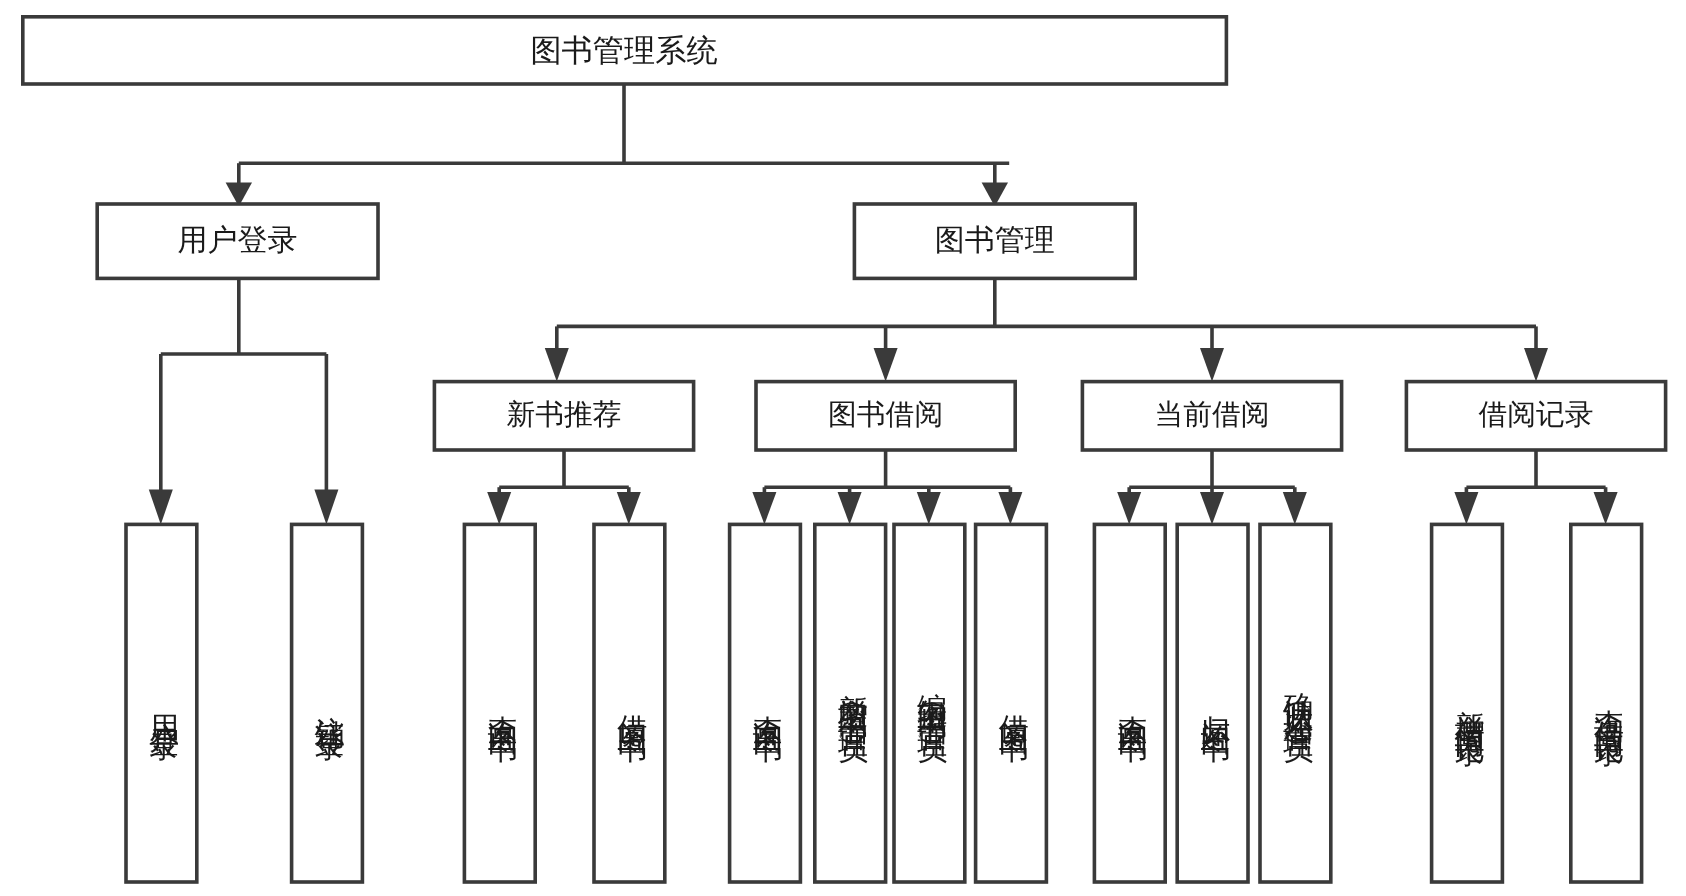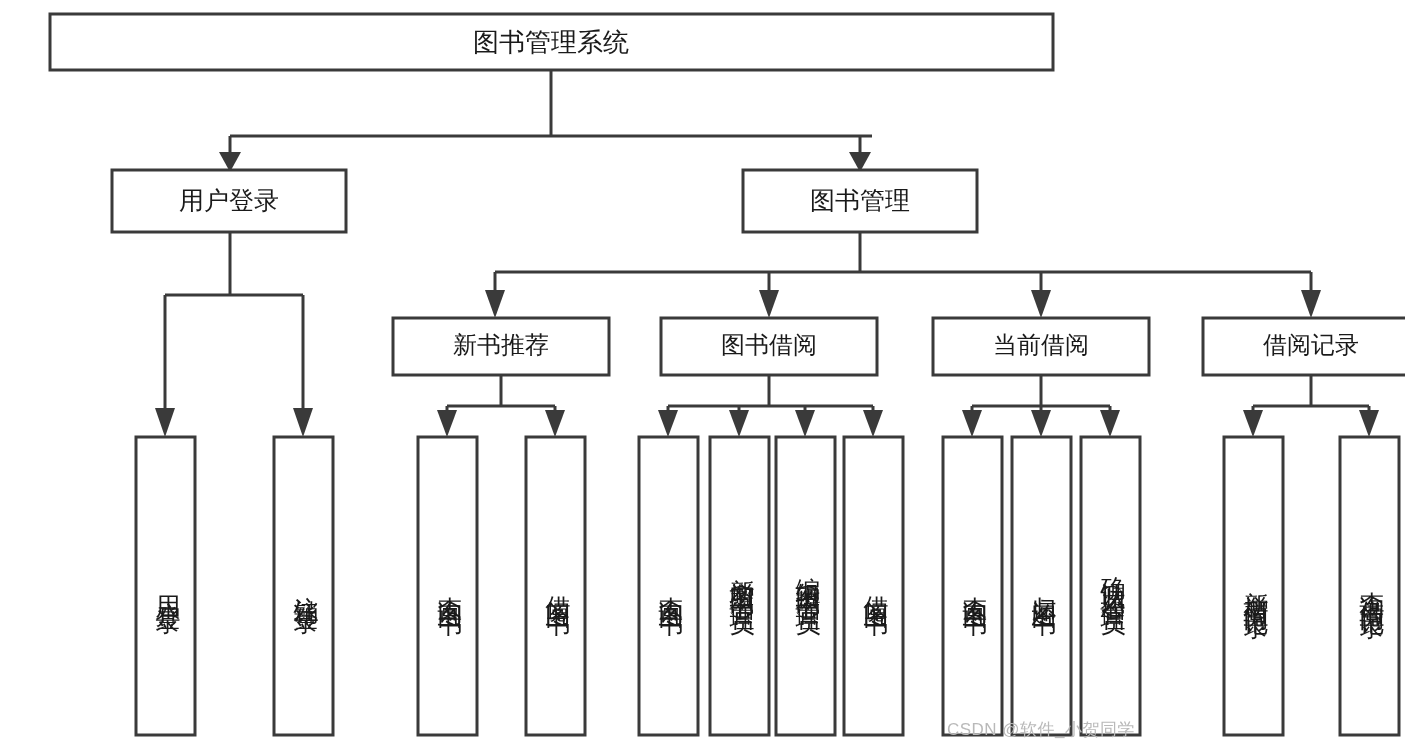--- a/index.html
+++ b/index.html
@@ -13,21 +13,20 @@
     font-family: "Liberation Sans", sans-serif;
     overflow: hidden;
     position: relative;
   }
   #diagram-root {
     position: absolute;
     left: 0;
     top: 0;
     width: 1112px;
     height: 747px;
-    padding-left: 31px;
   }
   svg.flow {
     display: block;
     width: 1405px;
     height: 747px;
   }
   .node-box {
     fill: #ffffff;
     stroke: #3a3a3a;
     stroke-width: 3;
@@ -252,14 +251,13 @@
       <text class="leaf-label" x="1223" y="586">新增借阅记录</text>
     </g>
 
     <g>
       <rect class="node-box" x="1309" y="437" width="59" height="298"></rect>
       <text class="leaf-label" x="1339" y="586">查询借阅记录</text>
     </g>
 
   </svg>
 
-  <div class="watermark">CSDN @软件_小贺同学</div>
 </div>
 
 </body></html>

